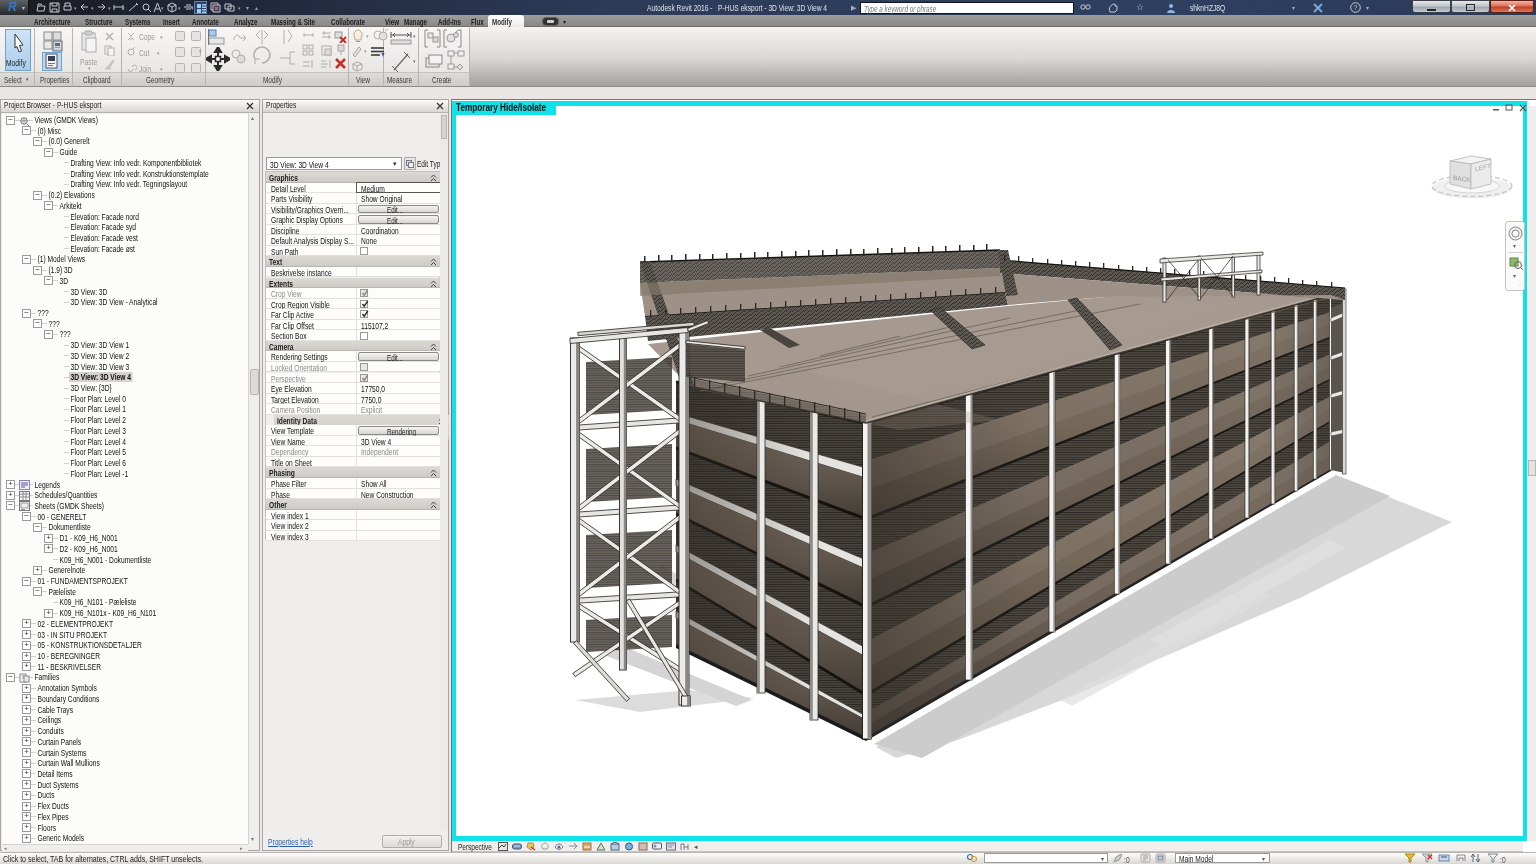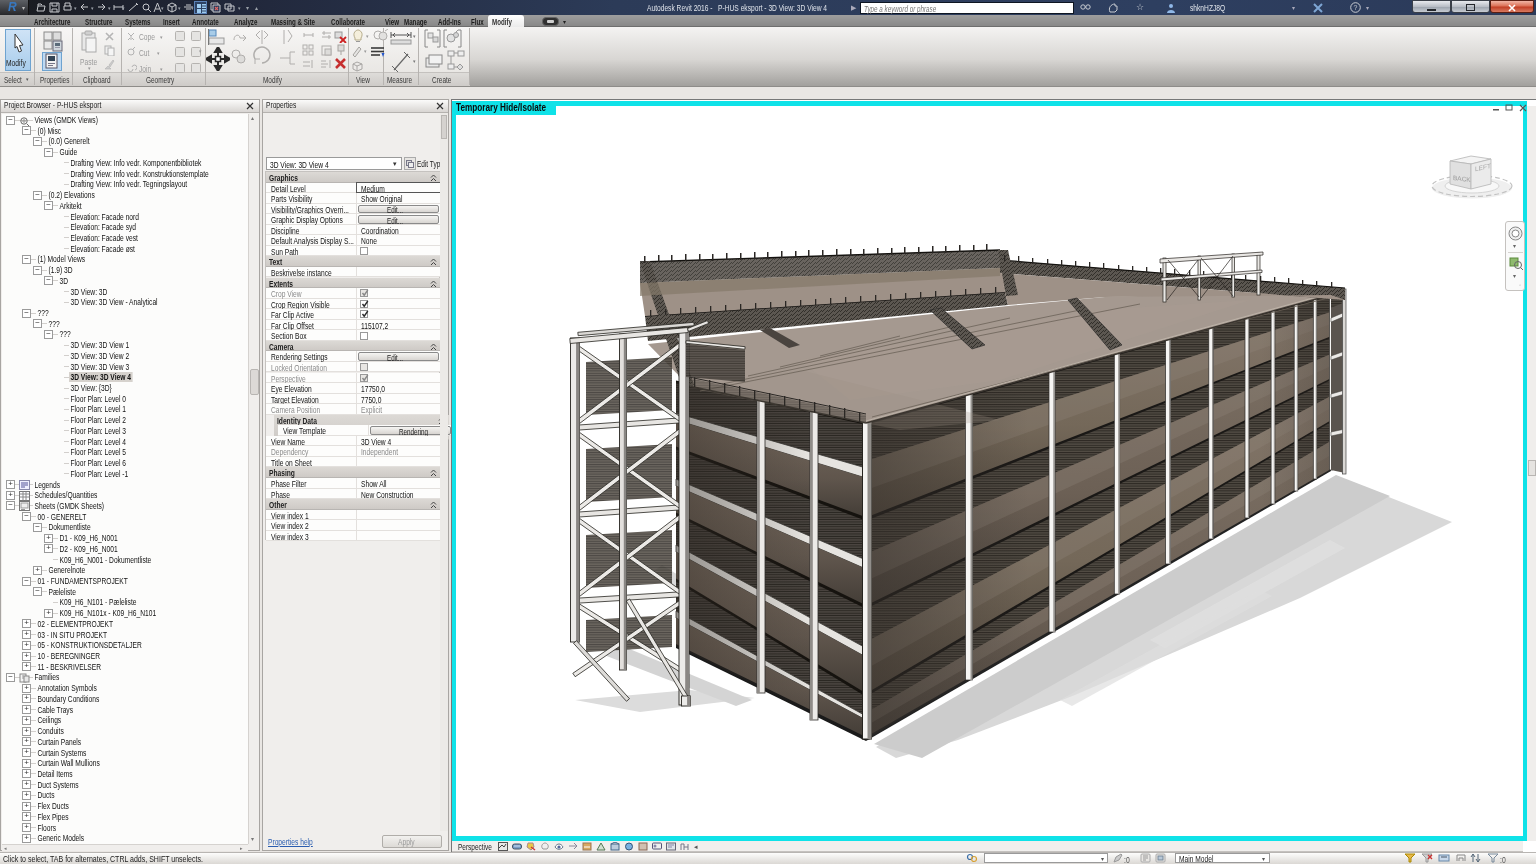--- a/index.html
+++ b/index.html
@@ -747,21 +747,21 @@
         <div class="abs" style="left:90px;top:0;width:1px;height:10.6px;background:#e3e0dd;"></div>
         <div class="tx" style="left:5px;top:1px;font-size:9px;color:#8a8a8a;transform:scaleX(0.74);">Camera Position</div>
         <div class="tx" style="left:95px;top:1px;font-size:9px;color:#8a8a8a;transform:scaleX(0.74);">Explicit</div>
       </div>
       <div class="abs" style="left:8px;top:242.7px;width:175px;height:25px;background:linear-gradient(180deg,#dcd9d5,#cecac6);border-bottom:1px solid #b8b5b2;">
         <div class="tx" style="left:3px;top:1px;font-size:9px;font-weight:bold;color:#222;transform:scaleX(0.74);">Identity Data</div>
         <svg class="abs" style="left:164px;top:2px;" width="7" height="8" viewBox="0 0 7 8">
           <path d="M1 3.5 L3.5 1 L6 3.5 M1 7 L3.5 4.5 L6 7" stroke="#444" fill="none"></path>
         </svg>
       </div>
-      <div class="abs" style="left:12px;top:253.2px;width:175px;height:10.6px;background:#fdfdfc;border-bottom:1px solid #e3e0dd;">
+      <div class="abs" style="left:0;top:253.2px;width:175px;height:10.6px;background:#fdfdfc;border-bottom:1px solid #e3e0dd;">
         <div class="abs" style="left:90px;top:0;width:1px;height:10.6px;background:#e3e0dd;"></div>
         <div class="tx" style="left:5px;top:1px;font-size:9px;color:#111;transform:scaleX(0.74);">View Template</div>
         <div class="abs" style="left:92px;top:1px;width:81px;height:8.5px;background:linear-gradient(180deg,#f5f4f2,#d8d5d1);border:1px solid #8a8a8a;border-radius:2px;">
           <div class="tx" style="left:28px;top:-0.5px;font-size:8.5px;color:#222;transform:scaleX(0.74);">Rendering</div>
         </div>
       </div>
       <div class="abs" style="left:0;top:263.8px;width:175px;height:10.6px;background:#fdfdfc;border-bottom:1px solid #e3e0dd;">
         <div class="abs" style="left:90px;top:0;width:1px;height:10.6px;background:#e3e0dd;"></div>
         <div class="tx" style="left:5px;top:1px;font-size:9px;color:#111;transform:scaleX(0.74);">View Name</div>
         <div class="tx" style="left:95px;top:1px;font-size:9px;color:#111;transform:scaleX(0.74);">3D View 4</div>

